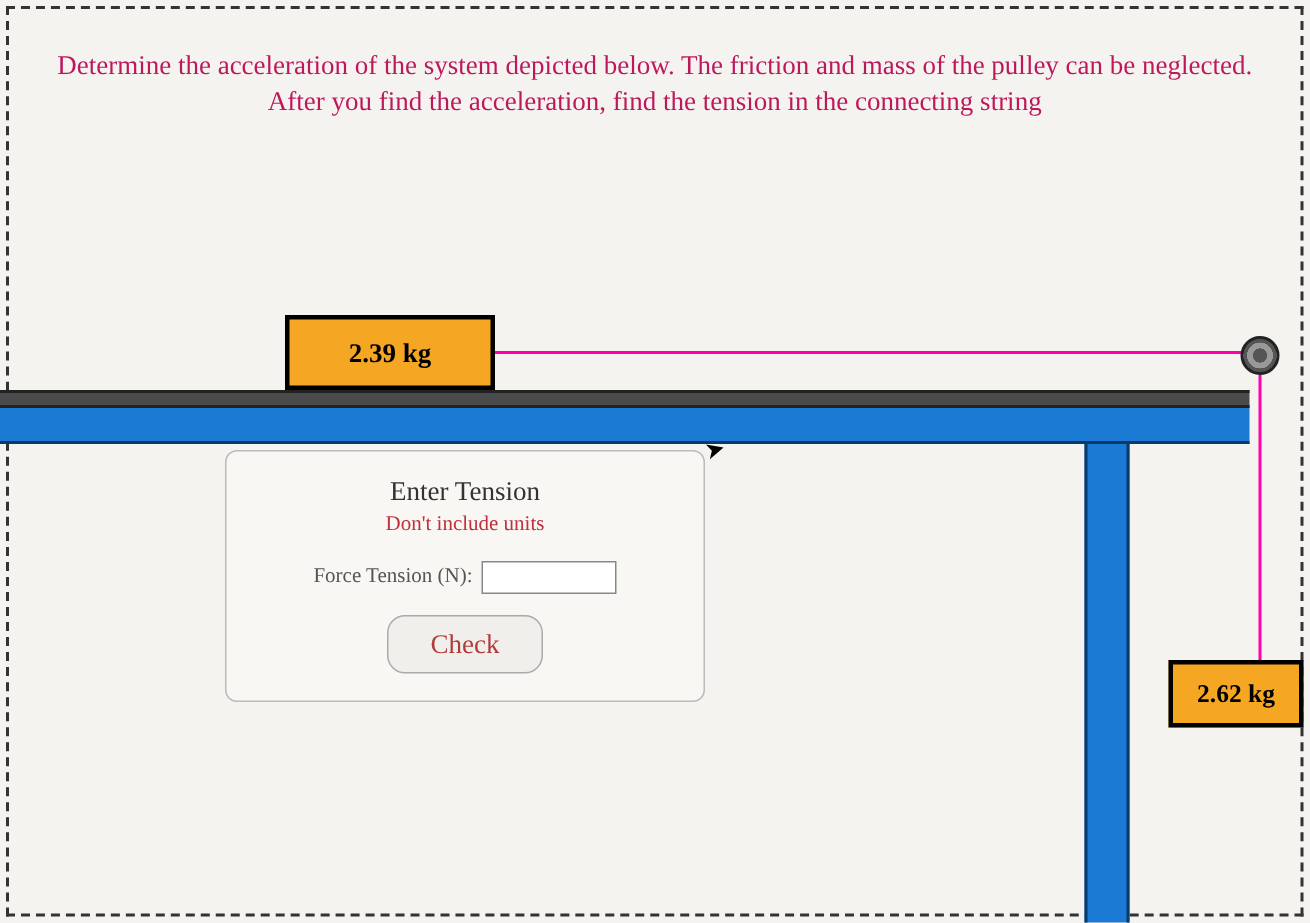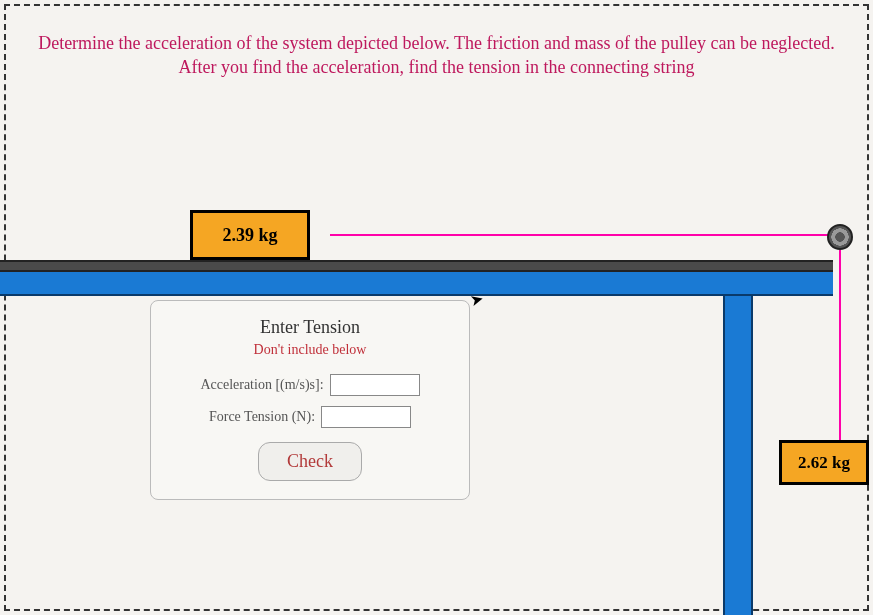--- a/index.html
+++ b/index.html
@@ -49,21 +49,21 @@
       top: 176px; right: 120px;
       width: 30px; height: 420px;
       background: #1a7ad4;
       border-left: 2px solid #0a3a6a;
       border-right: 2px solid #0a3a6a;
     }
     
     .block1 {
       position: absolute;
       top: 90px; left: 190px;
-      width: 120px; height: 50px;
+      width: 140px; height: 50px;
       background: #f5a623;
       border: 3px solid #000;
       display: flex; align-items: center; justify-content: center;
       font-size: 18px; font-weight: bold;
       color: #000;
     }
     
     .string-h {
       position: absolute;
       top: 114px; left: 330px; right: 32px;
@@ -177,23 +177,19 @@
   <div class="string-v"></div>
   <div class="block2">
     <span>2.62 kg</span>
   </div>
 </div>
 
 <div class="cursor-arrow">➤</div>
 
 <div class="panel">
   <div class="panel-title">Enter Tension</div>
-  <div class="panel-sub">Don't include below</div>
-  <div class="row">
-    <label>Acceleration [(m/s)s]:</label>
-    <input type="text" value="" style="">
-  </div>
+  <div class="panel-sub">Don't include units</div>
   <div class="row">
     <label>Force Tension (N):</label>
     <input type="text" value="" style="">
   </div>
   <button class="check-btn">Check</button>
 </div>
 
 </body></html>

